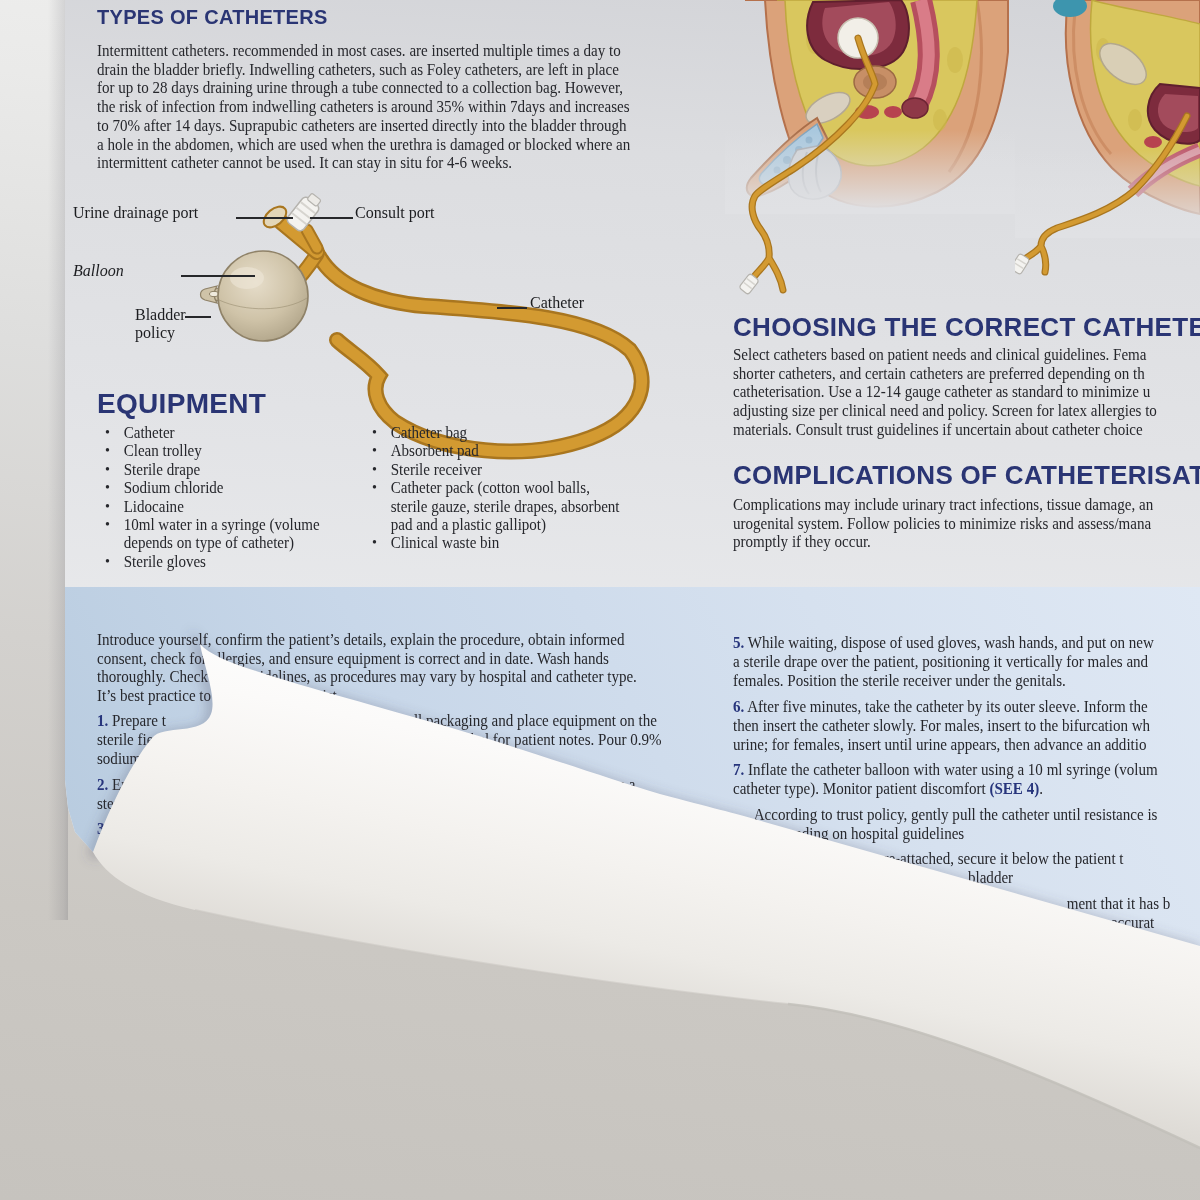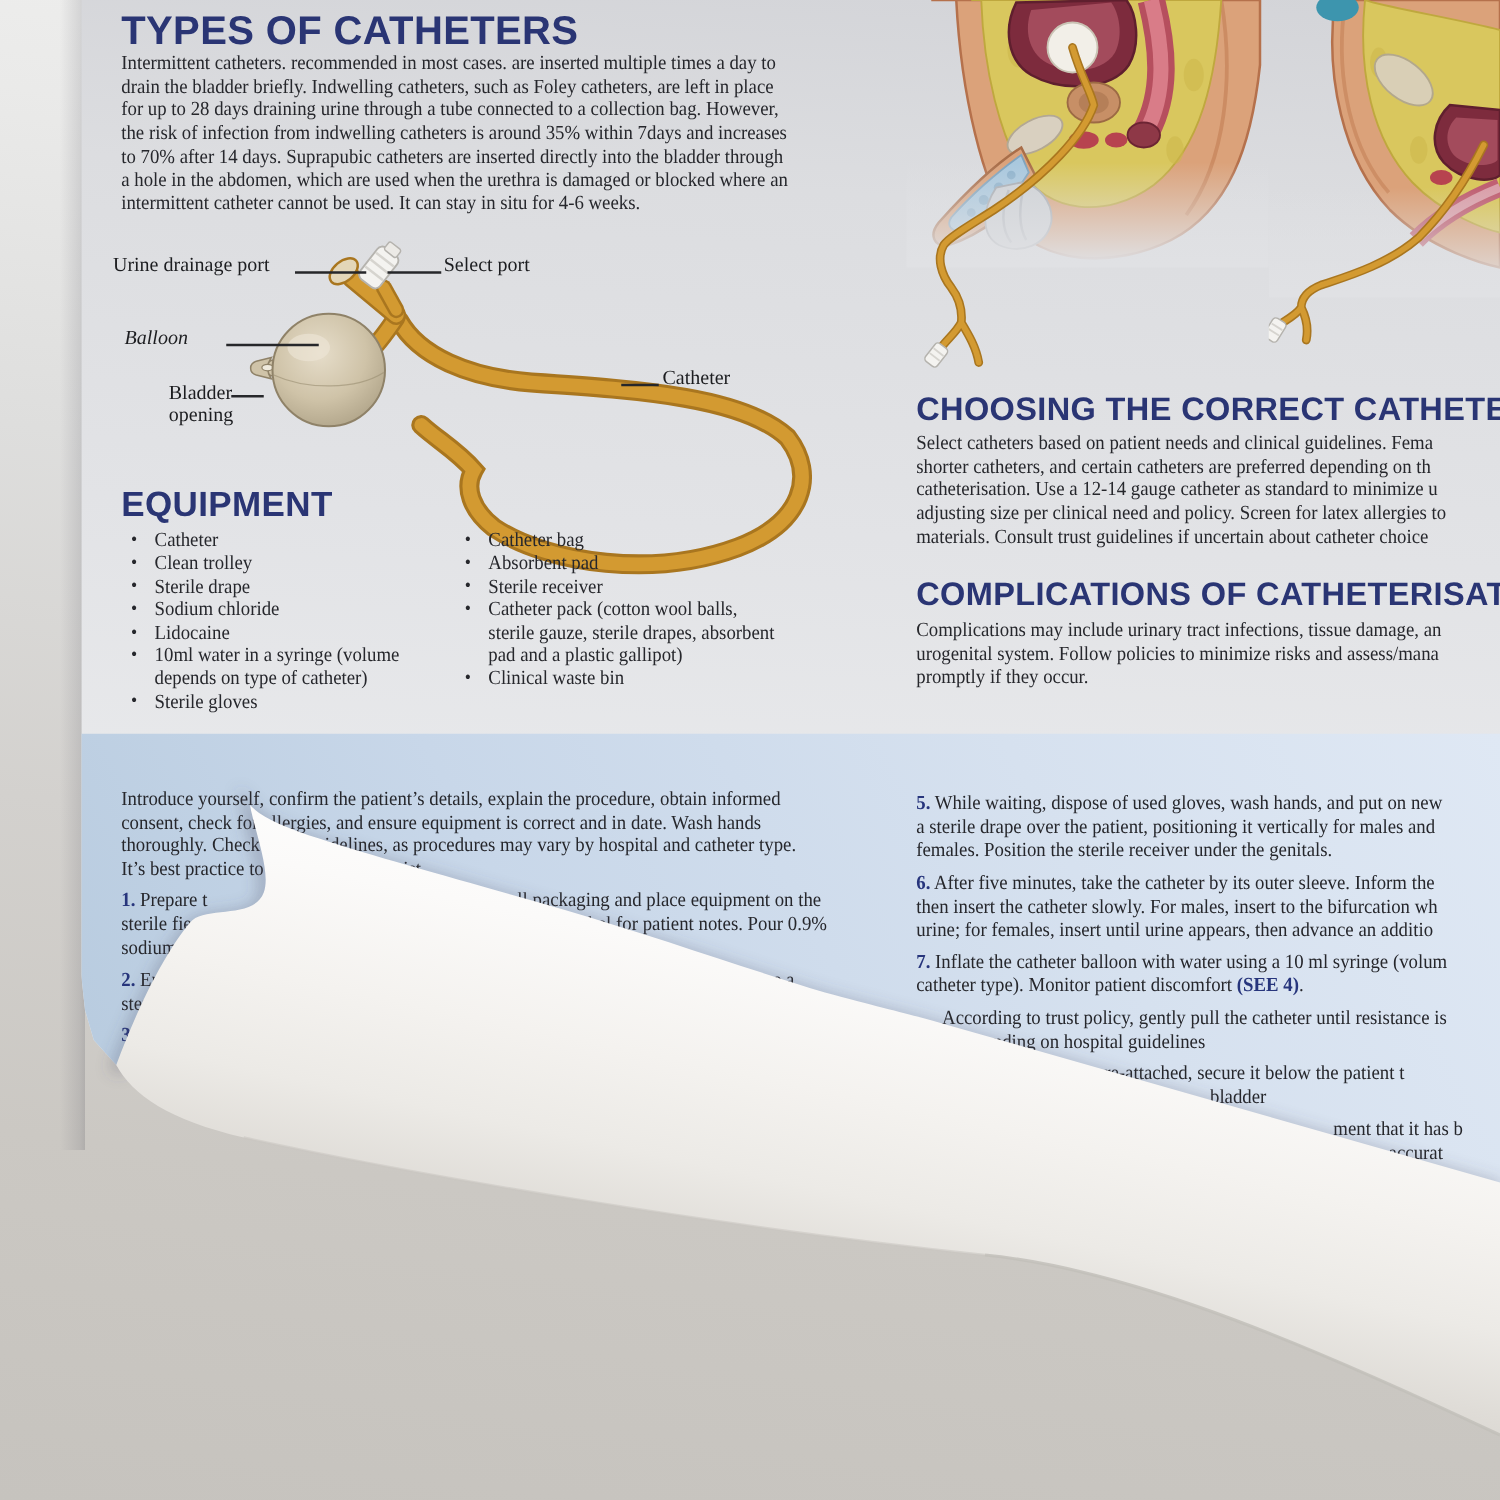--- a/index.html
+++ b/index.html
@@ -14,25 +14,25 @@
   .poster{
     position:absolute;left:65px;top:0;width:1135px;height:952px;
     background:linear-gradient(183deg,#d3d4d8 0%,#dcdde0 18%,#e2e3e6 45%,#e9eaec 72%,#edeef0 100%);
     clip-path:polygon(0 0,1135px 0,1135px 952px,120px 880px,55px 866px,28px 852px,10px 832px,3px 808px,0 780px);
   }
   .blue-section{position:absolute;left:0;top:587px;width:1135px;height:365px;
     background:linear-gradient(62deg,#b6cade 0%,#c8d7e9 35%,#d6e1ef 70%,#dfe8f4 100%);}
   .sx{transform:scaleX(.94);transform-origin:0 0;}
   .h1{position:absolute;font-family:"Liberation Sans",sans-serif;font-weight:bold;
       color:#2a3574;font-size:26px;letter-spacing:.3px;white-space:nowrap;}
-  .h1.big{font-size:32px;}
+  .h1.big{font-size:20px;}
   .pline{white-space:nowrap;line-height:18.7px;font-size:16px;color:#26272c;}
   .lines{position:absolute;}
   .label{position:absolute;font-size:16px;color:#1c1d20;white-space:nowrap;line-height:17px;}
-  .label.r{text-align:center;}
+  .label.r{text-align:left;}
   .lead{position:absolute;height:2px;background:#26272a;}
   
   .eq{position:absolute;width:280px;}
   .eq .it{position:relative;padding-left:22px;line-height:18.4px;font-size:16px;color:#26272c;white-space:nowrap;}
   .eq .it .bu{position:absolute;left:2px;top:-1px;font-size:15px;}
   
   .steps{position:absolute;width:640px;}
   .steps .stp{margin-bottom:6.5px;}
   .steps .tl{position:relative;white-space:nowrap;line-height:19px;font-size:16px;color:#26272c;height:19px;}
   .steps .tl .seg{display:inline;}
@@ -93,26 +93,26 @@
     <path d="M122,96 L110,99 C104,101 104,108 110,110 L122,113 C118,107 118,102 122,96 Z" fill="#cfc3a8" stroke="#8f8268" stroke-width="1.2"></path>
     <ellipse cx="119" cy="104" rx="4.5" ry="2.6" fill="#efeadd" stroke="#8f8268" stroke-width="1"></ellipse>
 
     <circle cx="168" cy="106" r="45" fill="url(#balg)" stroke="#8f8268" stroke-width="1.6"></circle>
     <ellipse cx="152" cy="88" rx="17" ry="11" fill="#ece5d5" opacity=".65"></ellipse>
     <path d="M124,110 C150,122 190,122 212,108" fill="none" stroke="#9a8d72" stroke-width="1" opacity=".6"></path>
   </svg>
 
   <div class="label r" style="left:8px;top:204px;width:160px;">Urine drainage port</div>
   <div class="lead" style="left:171px;top:217px;width:57px;"></div>
-  <div class="label" style="left:290px;top:204px;">Select port</div>
+  <div class="label" style="left:290px;top:204px;">Consult port</div>
   <div class="lead" style="left:245px;top:217px;width:43px;"></div>
   <div class="label r" style="left:8px;top:262px;width:104px;font-style:italic;">Balloon</div>
   <div class="lead" style="left:116px;top:275px;width:74px;"></div>
   <div class="label" style="left:70px;top:306px;">Bladder</div>
-  <div class="label" style="left:70px;top:324px;">opening</div>
+  <div class="label" style="left:70px;top:324px;">policy</div>
   <div class="lead" style="left:120px;top:316px;width:26px;"></div>
   <div class="label" style="left:465px;top:294px;">Catheter</div>
   <div class="lead" style="left:432px;top:307px;width:30px;"></div>
 
   <div class="h1" style="left:32px;top:388px;font-size:28px;">EQUIPMENT</div>
   <div class="eq sx" style="left:38px;top:424px;">
       <div class="it"><span class="bu">•</span>Catheter</div>
       <div class="it"><span class="bu">•</span>Clean trolley</div>
       <div class="it"><span class="bu">•</span>Sterile drape</div>
       <div class="it"><span class="bu">•</span>Sodium chloride</div>

